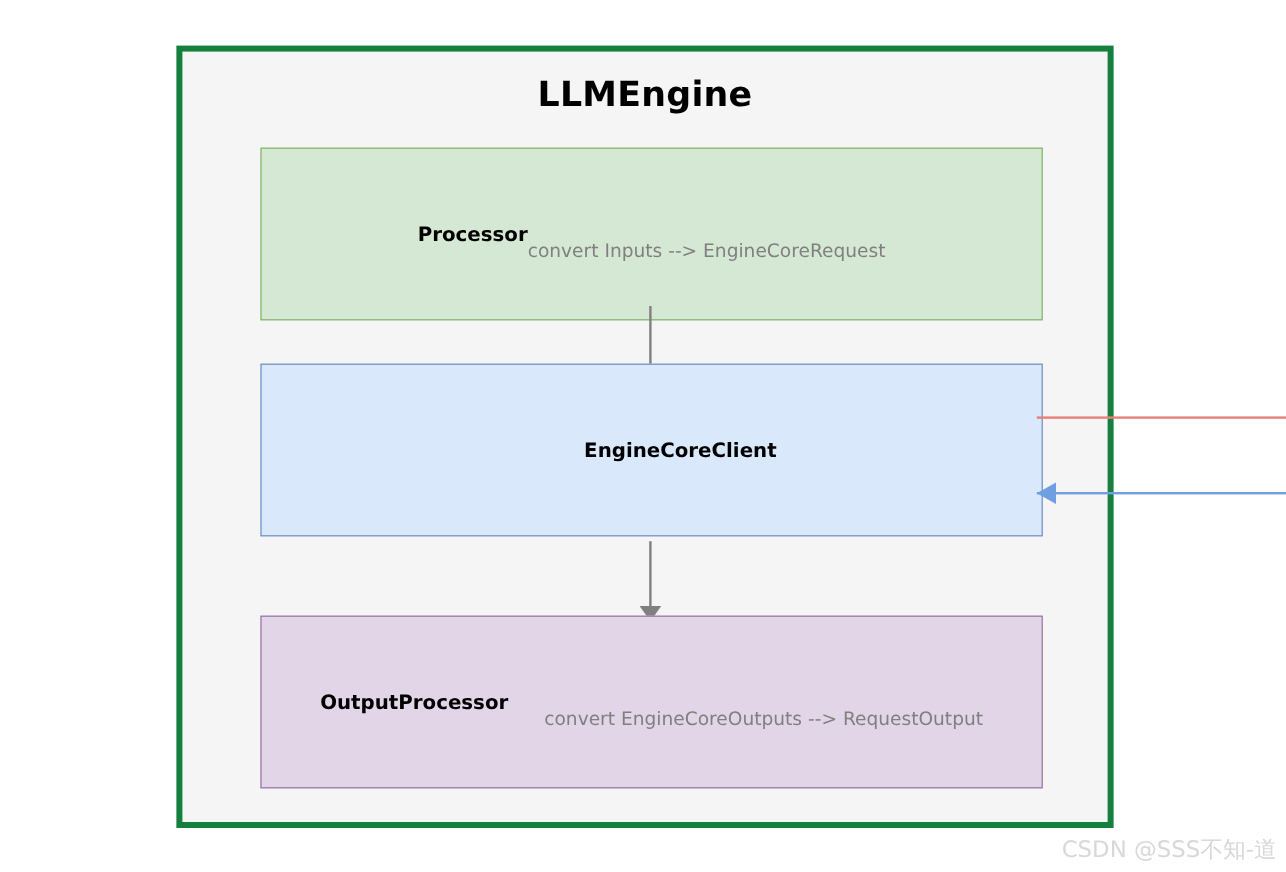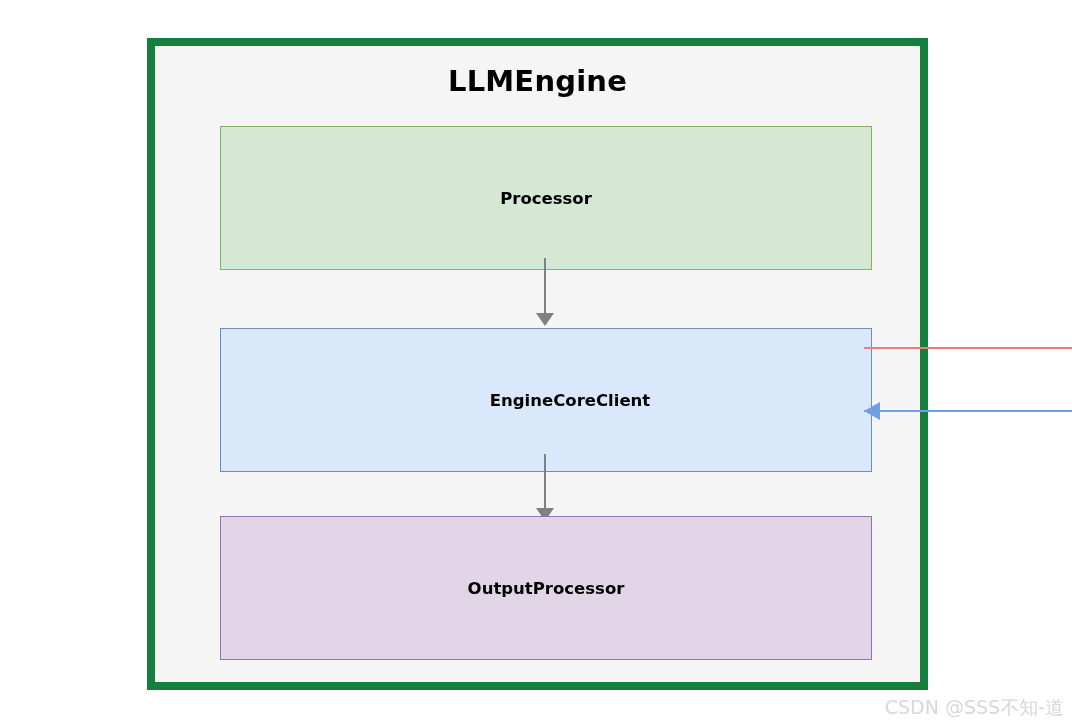--- a/index.html
+++ b/index.html
@@ -25,21 +25,21 @@
 
   
   .engine-container {
     position: absolute;
     left: 147px;
     top: 38px;
     width: 781px;
     height: 652px;
     box-sizing: border-box;
     background: #f5f5f5;
-    border: 8px solid #15803d;
+    border: 5px solid #15803d;
   }
 
   .engine-title {
     position: absolute;
     left: 0;
     top: 18px;
     width: 100%;
     text-align: center;
     font-size: 29px;
     font-weight: bold;
@@ -80,21 +80,21 @@
     white-space: nowrap;
     font-family: "DejaVu Sans", sans-serif;
   }
 
   .node-processor {
     top: 80px;
     background: #d5e8d4;
     border-color: #82b366;
   }
   .node-enginecoreclient {
-    top: 282px;
+    top: 260px;
     background: #dae8fc;
     border-color: #6c8ebf;
     padding-left: 48px;
   }
   .node-outputprocessor {
     top: 470px;
     background: #e1d5e7;
     border-color: #9673a6;
     gap: 30px;
   }
@@ -163,36 +163,38 @@
 <body>
 
 <div id="canvas">
 
   <div class="engine-container">
 
     <div class="engine-title">LLMEngine</div>
 
     <div class="node node-processor">
       <div class="node-title">Processor</div>
+      <div class="node-sub">convert Inputs --&gt; EngineCoreRequest</div>
     </div>
 
     <div class="connector connector-1">
       <div class="connector-head"></div>
     </div>
 
     <div class="node node-enginecoreclient">
       <div class="node-title">EngineCoreClient</div>
     </div>
 
     <div class="connector connector-2">
       <div class="connector-head"></div>
     </div>
 
     <div class="node node-outputprocessor">
       <div class="node-title">OutputProcessor</div>
+      <div class="node-sub">convert EngineCoreOutputs --&gt; RequestOutput</div>
     </div>
 
   </div>
 
   <div class="sideline sideline-red"></div>
 
   <div class="sideline sideline-blue"></div>
   <div class="sideline-blue-head"></div>
 
   <div class="watermark">CSDN @SSS不知-道</div>

